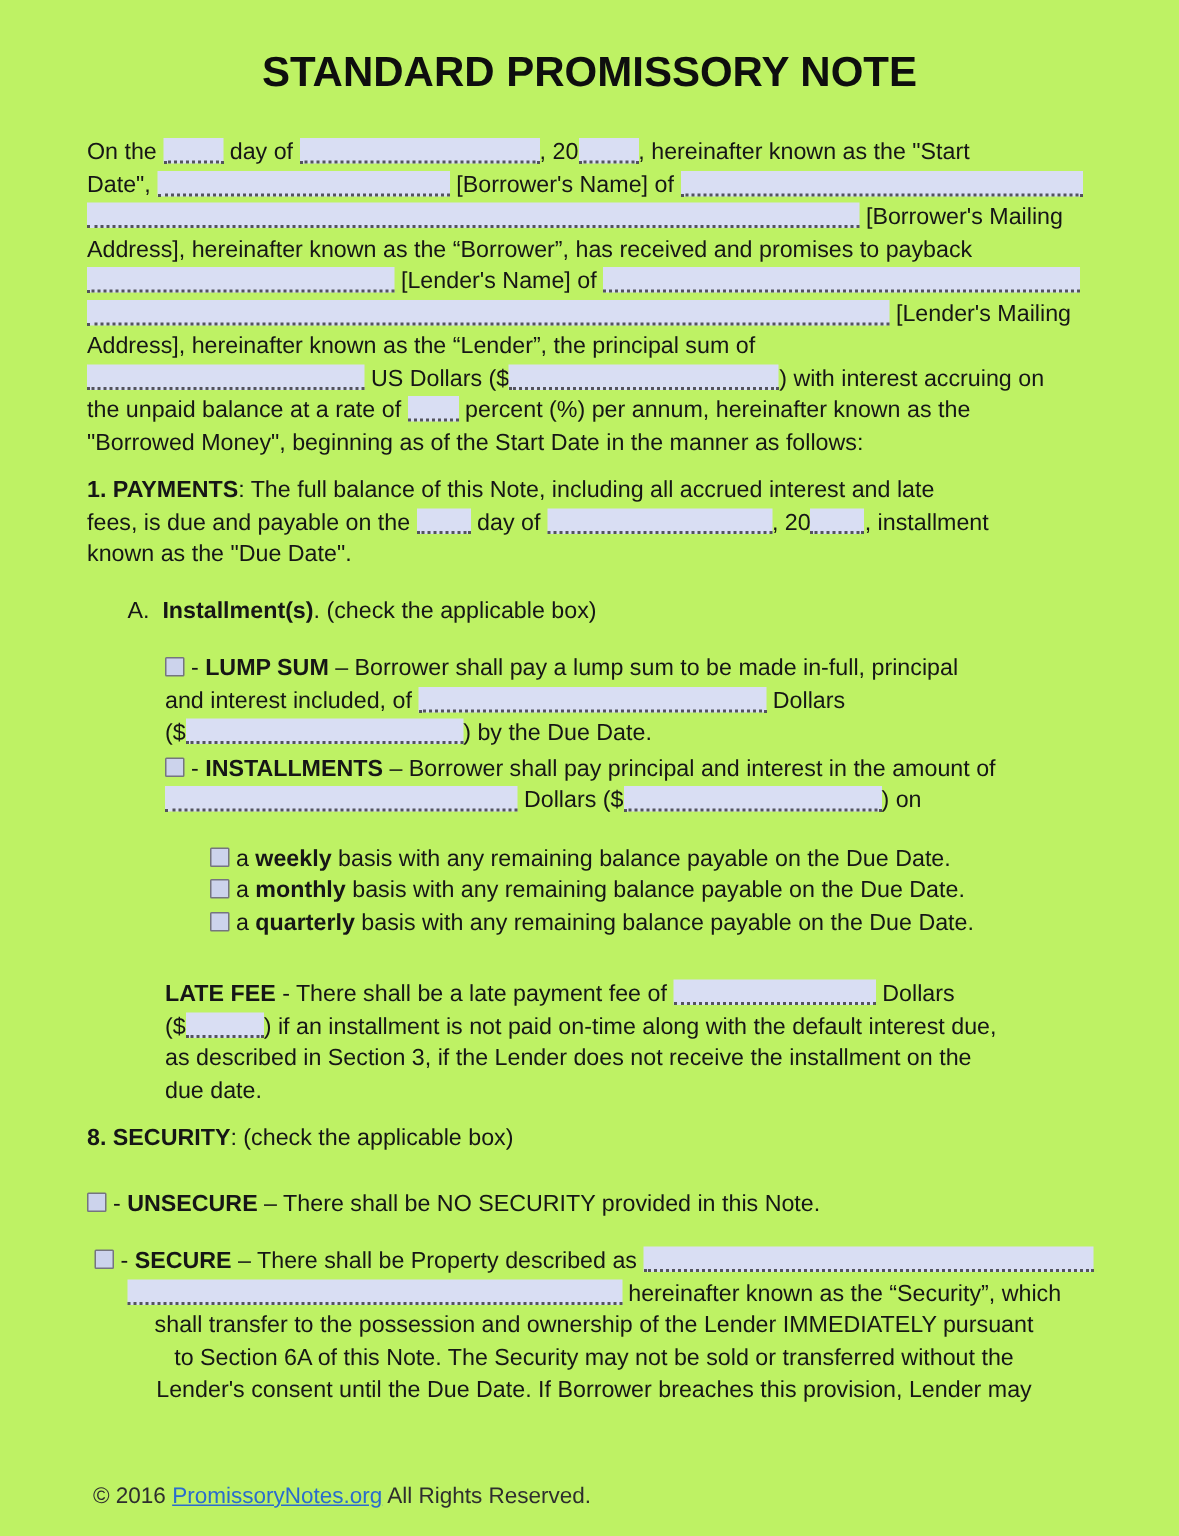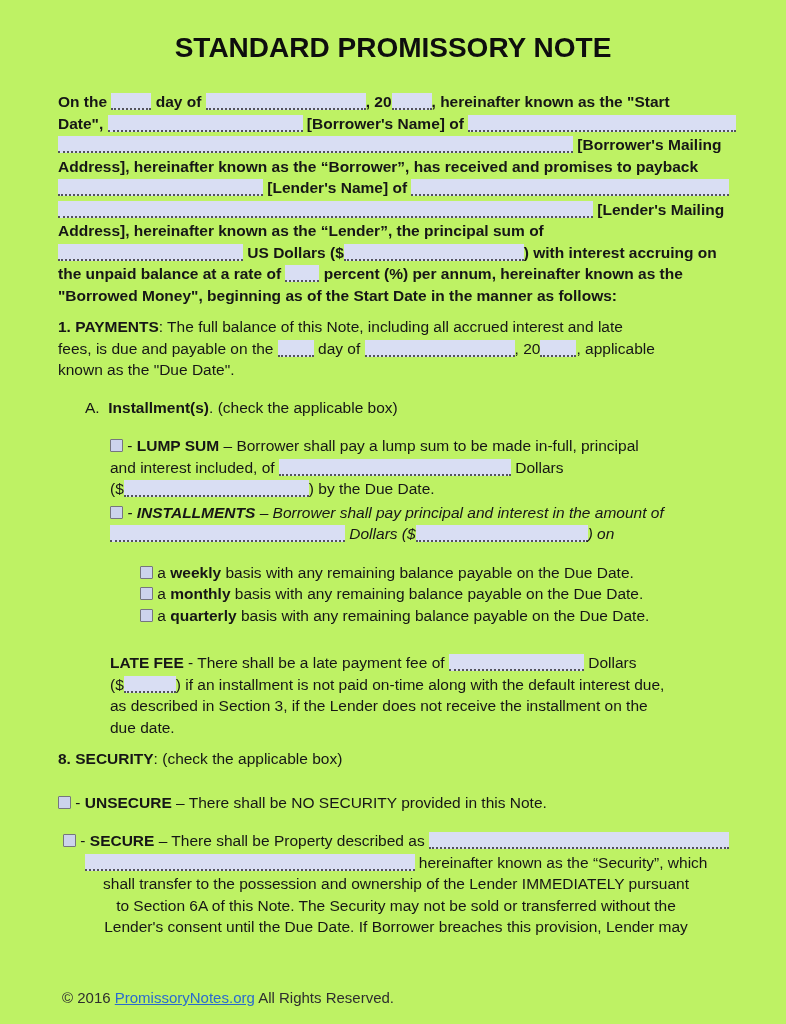--- a/index.html
+++ b/index.html
@@ -25,25 +25,25 @@
   .bold{font-weight:700;}
   .blank{
     display:inline-block;background:var(--highlight);
     border-bottom:2px dotted #53535c;height:15px;vertical-align:-3px;
   }
   .checkbox{
     display:inline-block;width:11px;height:11px;
     background:var(--checkbox_fill);border:1px solid var(--checkbox_border);
     vertical-align:-1px;border-radius:1px;cursor:pointer;
   }
-  .b-intro-paragraph{margin-bottom:10px;font-weight:bold;}
+  .b-intro-paragraph{margin-bottom:10px;}
   .b-payments-clause{margin-bottom:16px;}
   .b-installments-heading{}
   .b-lump-sum-option{margin-bottom:2px;}
-  .b-installments-option{margin-bottom:17px;font-style:italic;}
+  .b-installments-option{margin-bottom:17px;}
   .b-frequency-options{margin-bottom:26px;}
   .b-late-fee-clause{margin-bottom:10px;}
   .b-security-heading{margin-bottom:22px;}
   .b-unsecure-option{}
   .b-secure-option{margin-bottom:0;text-align:center;}
   .footer{
     position:absolute;left:62px;top:989px;font-size:15px;color:#2e2e2e;
   }
   .footer a{color:var(--link_blue);text-decoration:underline;cursor:pointer;}
 </style>
@@ -60,21 +60,21 @@
         <div class="line"><span class="seg">Address], hereinafter known as the “Borrower”, has received and promises to payback</span></div>
         <div class="line"><span class="blank" style="width: 205px;"></span><span class="seg"> [Lender's Name] of </span><span class="blank" style="width: 318px;"></span></div>
         <div class="line"><span class="blank" style="width: 535px;"></span><span class="seg"> [Lender's Mailing</span></div>
         <div class="line"><span class="seg">Address], hereinafter known as the “Lender”, the principal sum of</span></div>
         <div class="line"><span class="blank" style="width: 185px;"></span><span class="seg"> US Dollars ($</span><span class="blank" style="width: 180px;"></span><span class="seg">) with interest accruing on</span></div>
         <div class="line"><span class="seg">the unpaid balance at a rate of </span><span class="blank" style="width: 34px;"></span><span class="seg"> percent (%) per annum, hereinafter known as the</span></div>
         <div class="line"><span class="seg">"Borrowed Money", beginning as of the Start Date in the manner as follows:</span></div>
       </div>
       <div class="block b-payments-clause">
         <div class="line"><span class="seg bold">1. PAYMENTS</span><span class="seg">: The full balance of this Note, including all accrued interest and late</span></div>
-        <div class="line"><span class="seg">fees, is due and payable on the </span><span class="blank" style="width: 36px;"></span><span class="seg"> day of </span><span class="blank" style="width: 150px;"></span><span class="seg">, 20</span><span class="blank" style="width: 36px;"></span><span class="seg">, applicable</span></div>
+        <div class="line"><span class="seg">fees, is due and payable on the </span><span class="blank" style="width: 36px;"></span><span class="seg"> day of </span><span class="blank" style="width: 150px;"></span><span class="seg">, 20</span><span class="blank" style="width: 36px;"></span><span class="seg">, installment</span></div>
         <div class="line"><span class="seg">known as the "Due Date".</span></div>
       </div>
       <div class="block b-installments-heading" style="margin-left: 27px;">
         <div class="line"><span class="seg">A.  </span><span class="seg bold">Installment(s)</span><span class="seg">. (check the applicable box)</span></div>
       </div>
       <div class="block b-lump-sum-option" style="margin-left: 52px;">
         <div class="line"><span class="checkbox"></span><span class="seg"> - </span><span class="seg bold">LUMP SUM</span><span class="seg"> – Borrower shall pay a lump sum to be made in-full, principal</span></div>
         <div class="line"><span class="seg">and interest included, of </span><span class="blank" style="width: 232px;"></span><span class="seg"> Dollars</span></div>
         <div class="line"><span class="seg">($</span><span class="blank" style="width: 185px;"></span><span class="seg">) by the Due Date.</span></div>
       </div>

